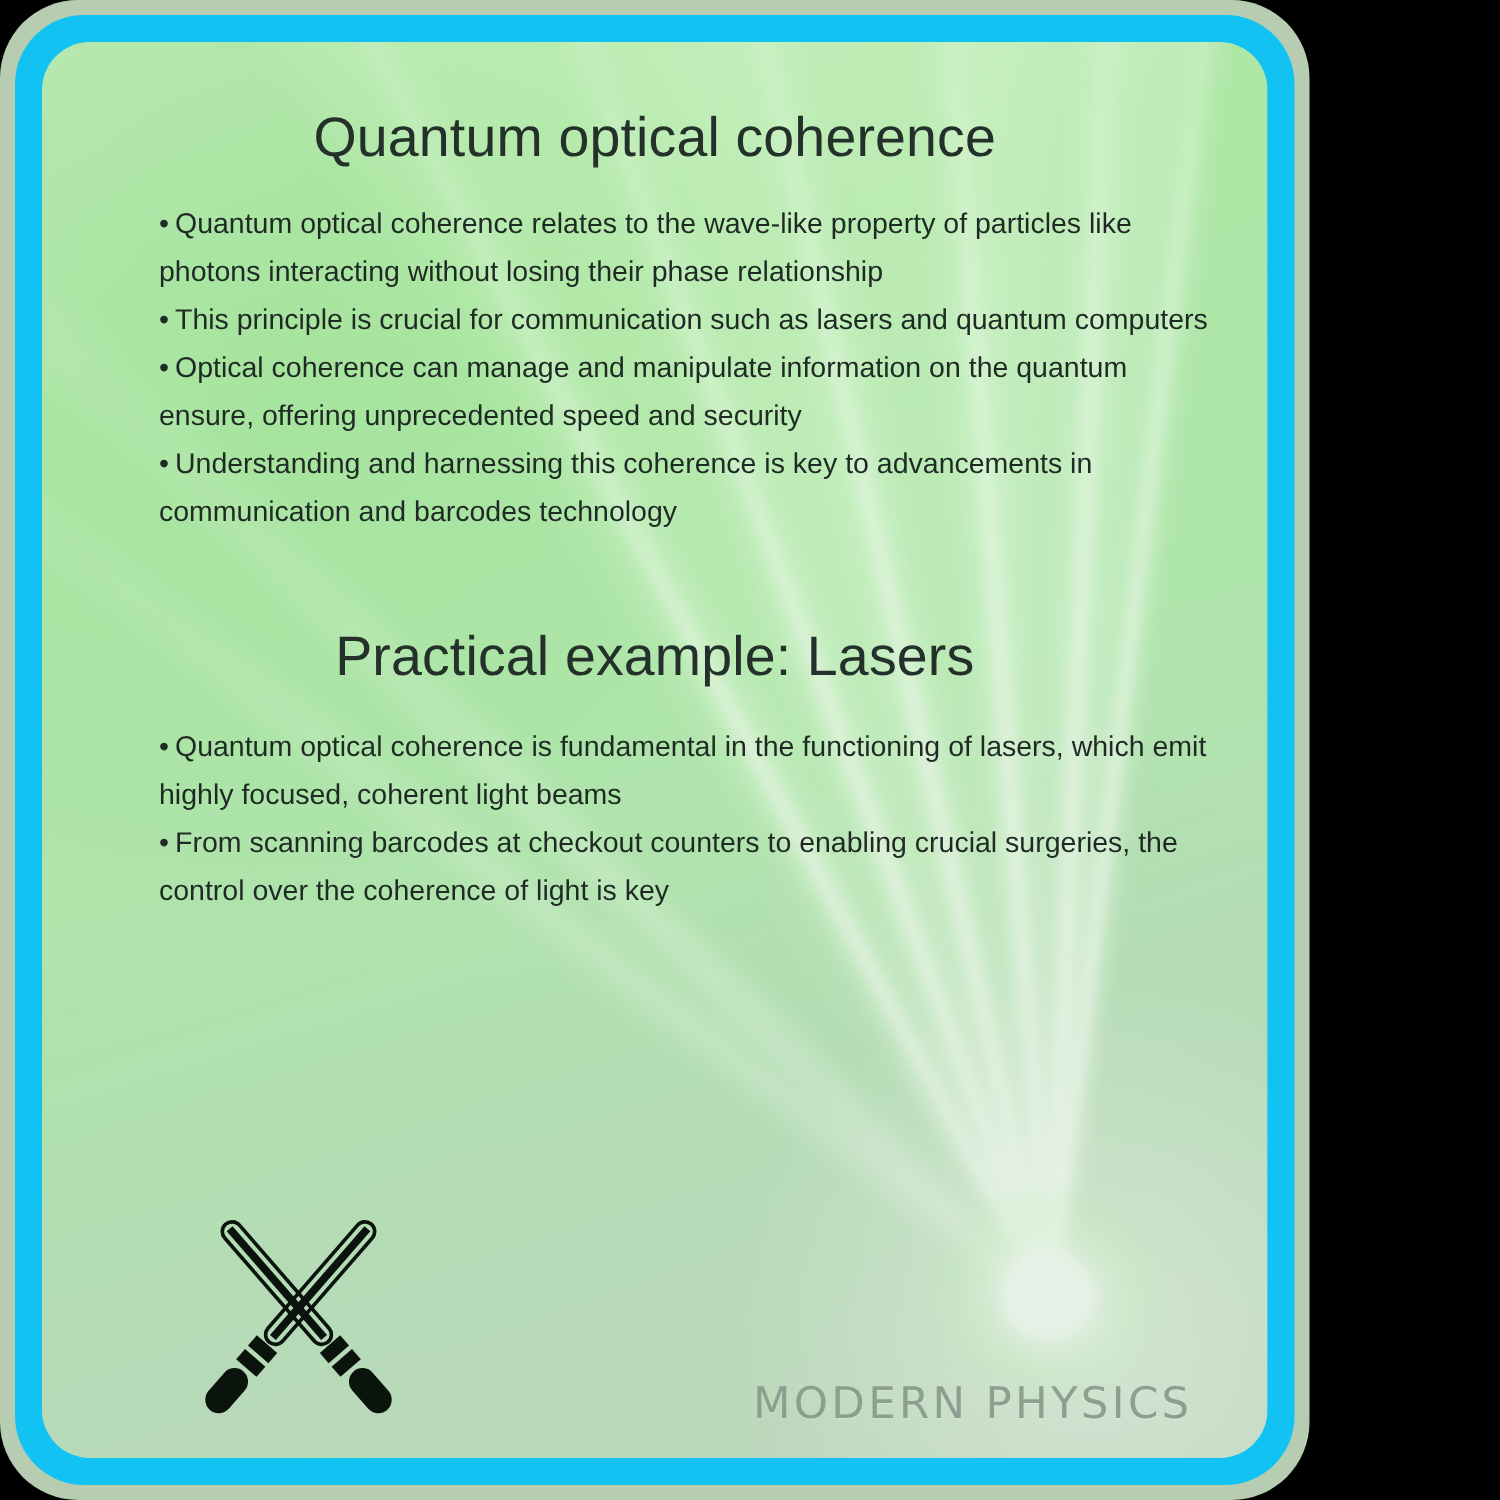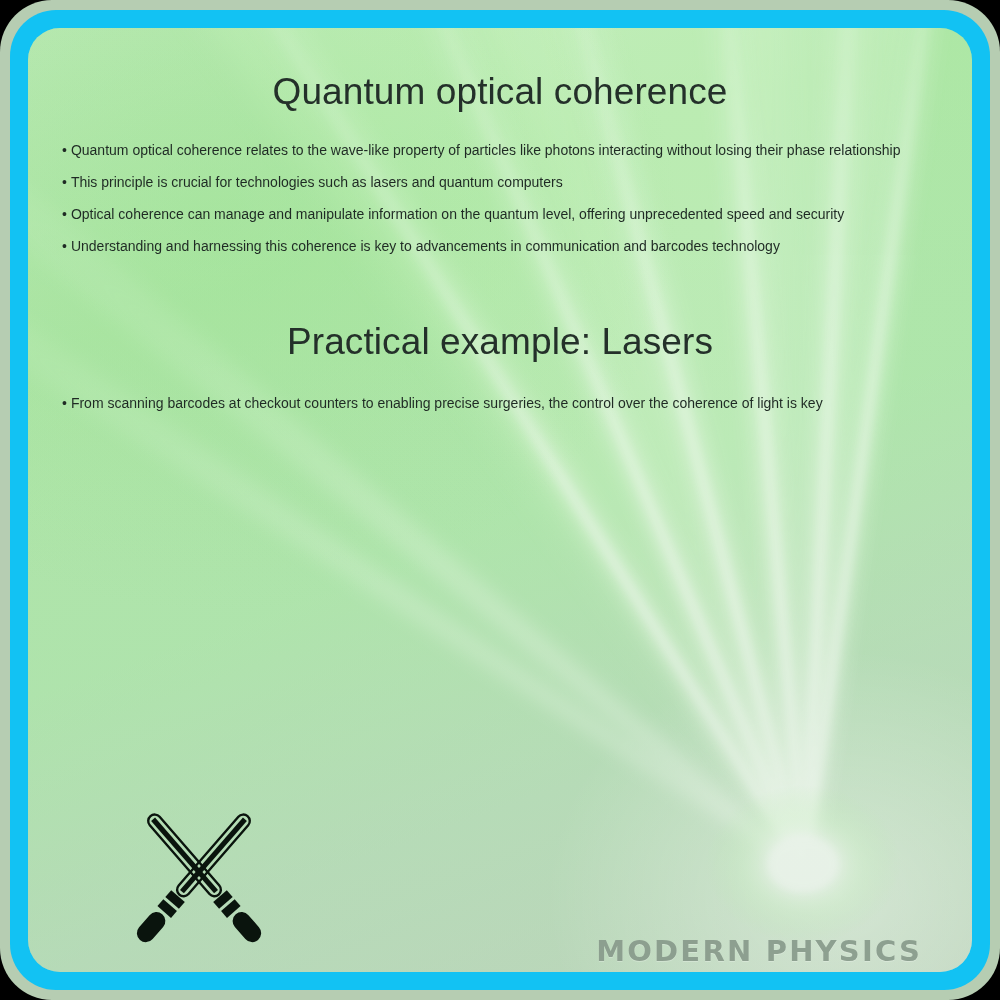--- a/index.html
+++ b/index.html
@@ -8,21 +8,21 @@
   html, body {
     width:1000px; height:1000px;
     overflow:hidden;
     background:#000;
     font-family:"Liberation Sans", sans-serif;
   }
 
   
   .stage{
     position:relative;
-    width:1000px; height:1000px;
+    width:873px; height:1000px;
     background:#000;
     padding-left:28px;
   }
   .outer-mat{
     position:absolute; inset:0;
     background:#b6cdb2;
     border-radius:52px;
   }
 
   
@@ -76,23 +76,24 @@
     font-weight:400;
     letter-spacing:.1px;
     color:#24302a;
     line-height:1.2;
   }
   .title-1{ margin-top:16px; }
   .title-2{ margin-top:58px; }
 
   .bullets{
     margin-top:20px;
-    font-size:14px;
+    font-size:19px;
     line-height:32px;
     color:#1f2a24;
+    margin-left:44px;
   }
   .bullets-2{ margin-top:22px; }
 
   .bullet{
     text-indent:0;
     margin:0;
     padding:0;
     text-align:left;
   }
   .bullet .dot{ margin-right:4px; }
@@ -100,23 +101,23 @@
   
   .saber-logo{
     position:absolute;
     left:86px; bottom:20px;
     width:170px; height:160px;
   }
 
   
   .watermark{
     position:absolute;
-    right:50px; bottom:4px;
+    right:50px; bottom:20px;
     font-size:29px;
-    font-weight:bold;
+    font-weight:normal;
     letter-spacing:2.2px;
     color:#8a9c8d;
     opacity:.95;
     font-family:"DejaVu Sans", sans-serif;
     text-shadow:0 1px 0 rgba(255,255,255,.25);
     white-space:nowrap;
   }
 </style>
 </head>
 <body>
@@ -190,29 +191,30 @@
       </svg>
 
       <div class="tint"></div>
 
       <div class="content">
 
         <h1 class="section-title title-1">Quantum optical coherence</h1>
 
         <div class="bullets">
           <p class="bullet"><span class="dot">•</span><span>Quantum optical coherence relates to the wave-like property of particles like photons interacting without losing their phase relationship</span></p>
-          <p class="bullet"><span class="dot">•</span><span>This principle is crucial for technologies such as lasers and quantum computers</span></p>
-          <p class="bullet"><span class="dot">•</span><span>Optical coherence can manage and manipulate information on the quantum level, offering unprecedented speed and security</span></p>
+          <p class="bullet"><span class="dot">•</span><span>This principle is crucial for communication such as lasers and quantum computers</span></p>
+          <p class="bullet"><span class="dot">•</span><span>Optical coherence can manage and manipulate information on the quantum ensure, offering unprecedented speed and security</span></p>
           <p class="bullet"><span class="dot">•</span><span>Understanding and harnessing this coherence is key to advancements in communication and barcodes technology</span></p>
         </div>
 
         <h2 class="section-title title-2">Practical example: Lasers</h2>
 
         <div class="bullets bullets-2">
-          <p class="bullet"><span class="dot">•</span><span>From scanning barcodes at checkout counters to enabling precise surgeries, the control over the coherence of light is key</span></p>
+          <p class="bullet"><span class="dot">•</span><span>Quantum optical coherence is fundamental in the functioning of lasers, which emit highly focused, coherent light beams</span></p>
+          <p class="bullet"><span class="dot">•</span><span>From scanning barcodes at checkout counters to enabling crucial surgeries, the control over the coherence of light is key</span></p>
         </div>
       </div>
 
       <svg class="saber-logo" viewBox="0 0 170 160">
         <g stroke="#08120c" fill="none">
 
           <g>
 
             <path d="M14,12 L100,120" stroke-width="13" stroke-linecap="round" stroke="#08120c" opacity="1" fill="none" transform="translate(0,0)" style="display:none"></path>
           </g>

